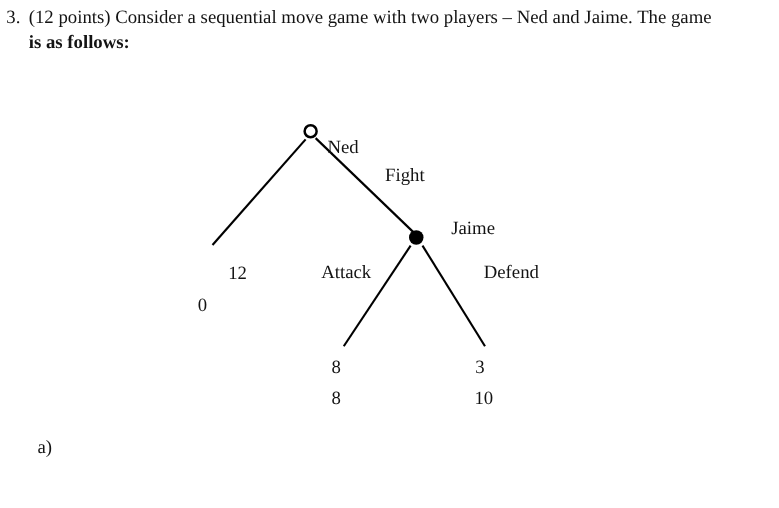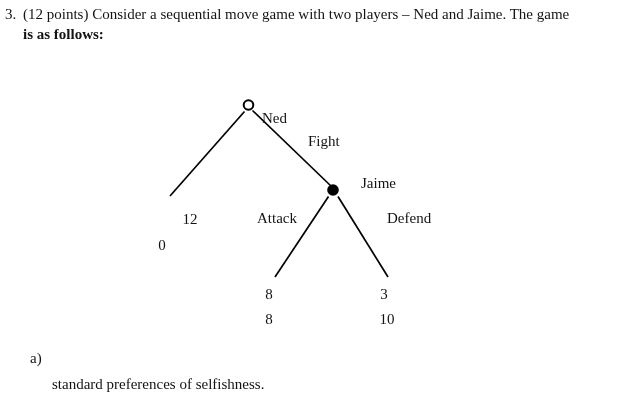--- a/index.html
+++ b/index.html
@@ -64,15 +64,14 @@
   <div class="abs centered" style="left:178px; top:210px;margin-left:12px;">12</div>
   <div class="abs centered" style="left:162px; top:236px;">0</div>
 
   <div class="abs centered" style="left:269px; top:285px;">8</div>
   <div class="abs centered" style="left:269px; top:310px;">8</div>
 
   <div class="abs centered" style="left:384px; top:285px;">3</div>
   <div class="abs centered" style="left:387px; top:310px;">10</div>
 
   <div class="abs" style="left:30px; top:349px;">a)</div>
-  <div class="abs" style="left:52px; top:375px;">standard preferences of selfishness.</div>
 
 </div>
 
 </body></html>

